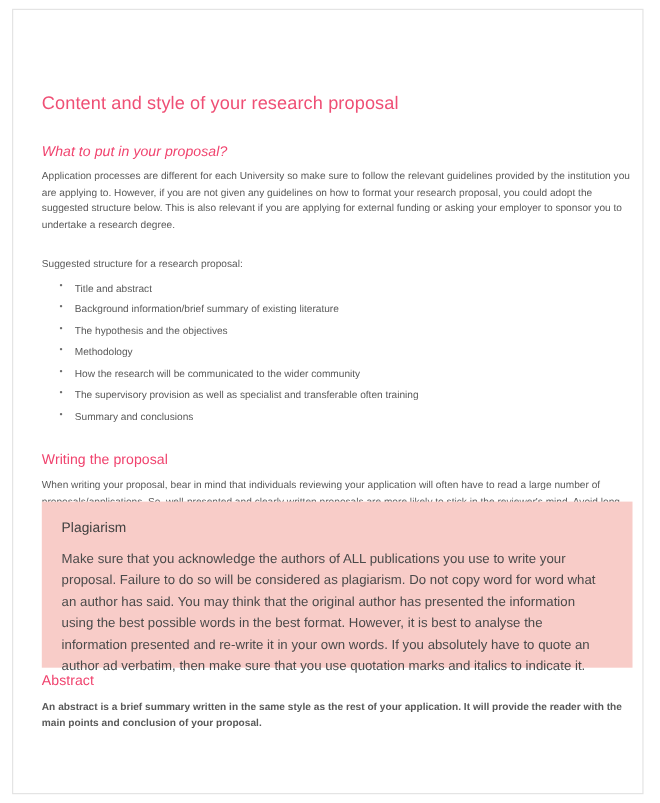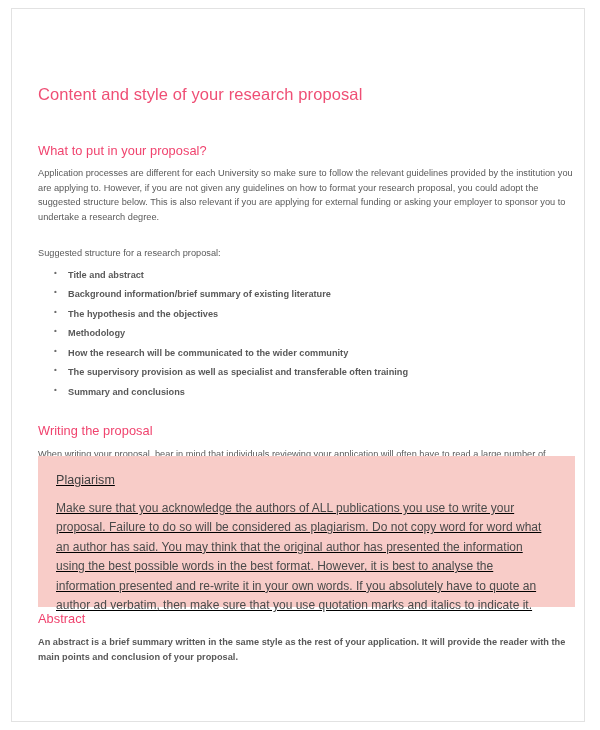--- a/index.html
+++ b/index.html
@@ -58,30 +58,29 @@
   .body-text {
     color: #595959;
     font-size: 9.2px;
     line-height: 1.58;
     margin: 0;
     text-align: left;
     letter-spacing: 0.02px;
   }
 
   
-  .block-intro-heading { margin-top: 38px; }
+  .block-intro-heading { margin-top: 25px; font-style: italic; }
   .block-intro-text    { margin-top: 8px; }
 
   .list-lead { margin-top: 22px; }
 
   .bullet-list {
     list-style: none;
     margin: 9px 0 12px 0;
     padding: 0;
-    font-weight: bold;
   }
   .bullet-list li {
     position: relative;
     color: #595959;
     font-size: 9.2px;
     line-height: 1.1;
     padding: 0 0 0 30px;
     margin-bottom: 9.4px;
   }
   .bullet-list li::before {
@@ -101,21 +100,20 @@
     position: absolute;
     left: 26px;
     top: 447px;
     width: 537px;
     height: 151px;
     background: #f8ccc8;
     box-sizing: border-box;
   }
   .callout-inner {
     padding: 17px 21px 0 18px;
-    text-decoration: underline;
   }
   .callout-heading {
     color: #404040;
     font-size: 12.5px;
     font-weight: 400;
     line-height: 1.2;
     margin: 0;
     letter-spacing: 0.05px;
   }
   .callout-text {

